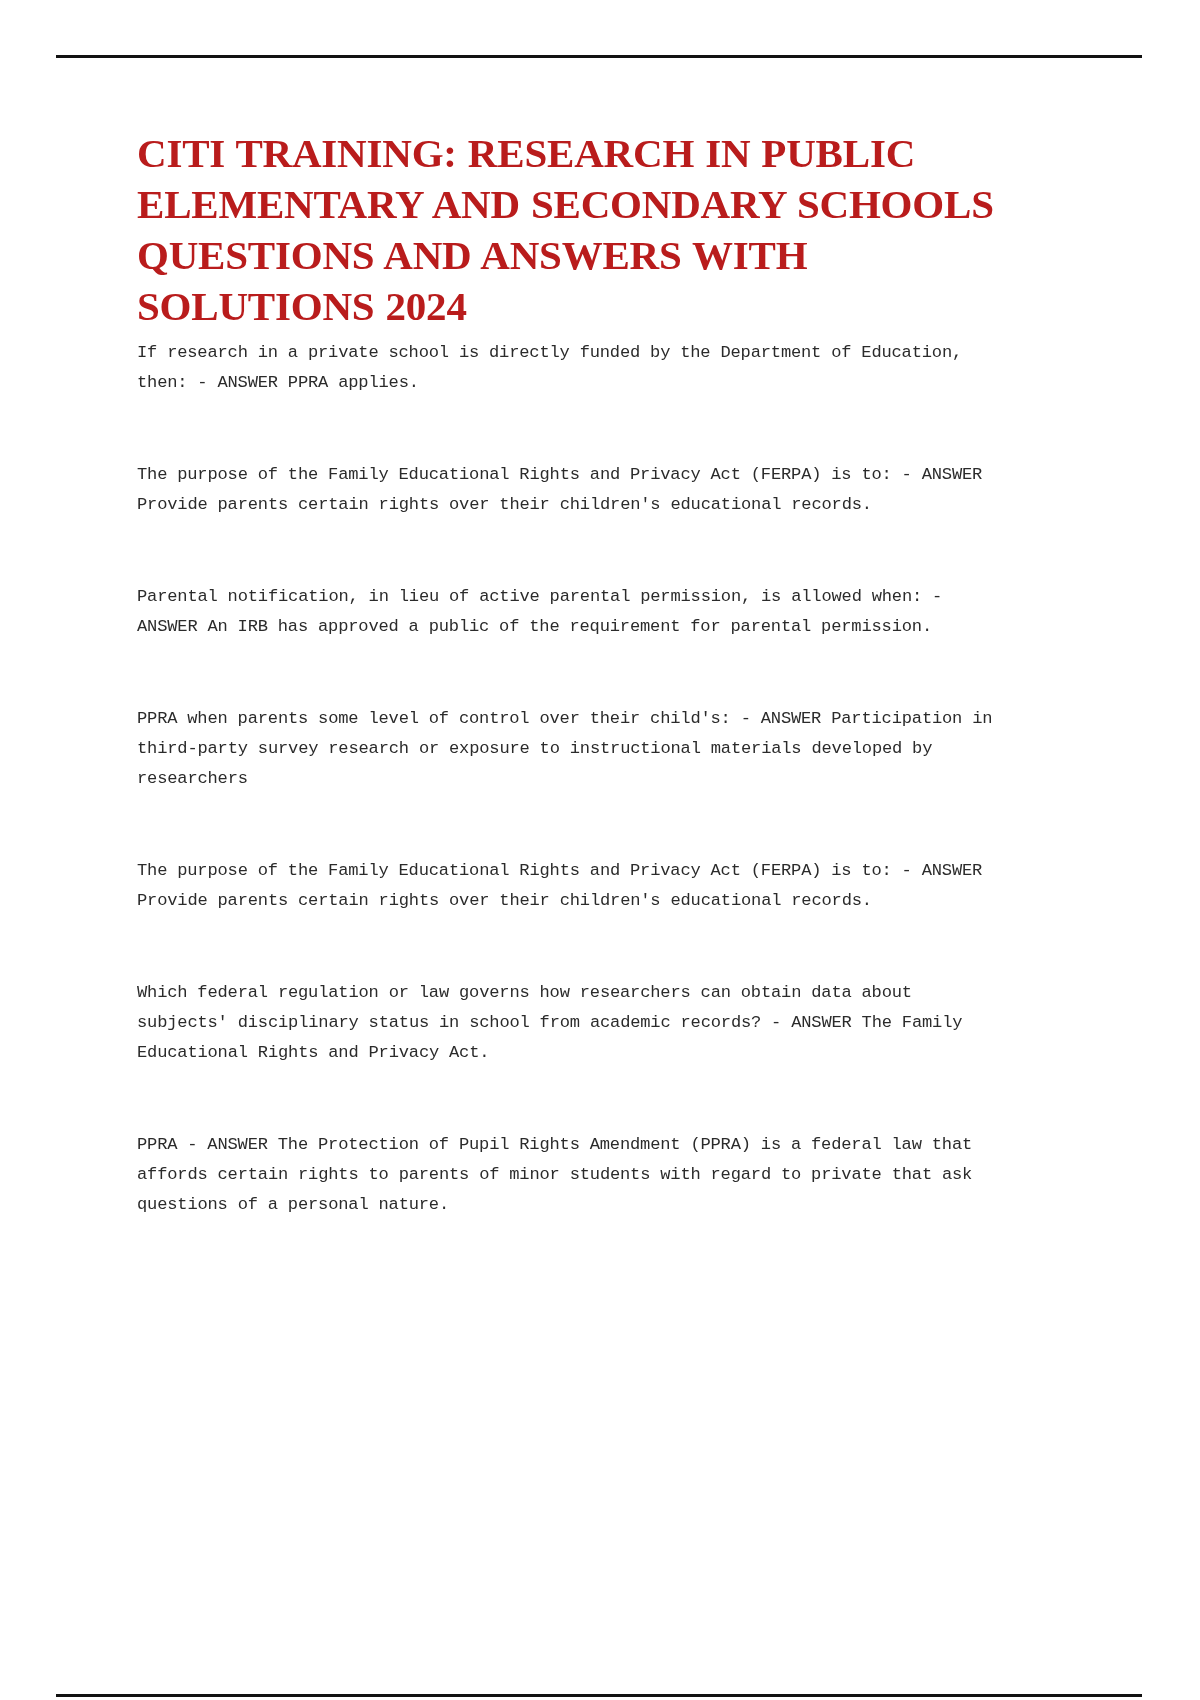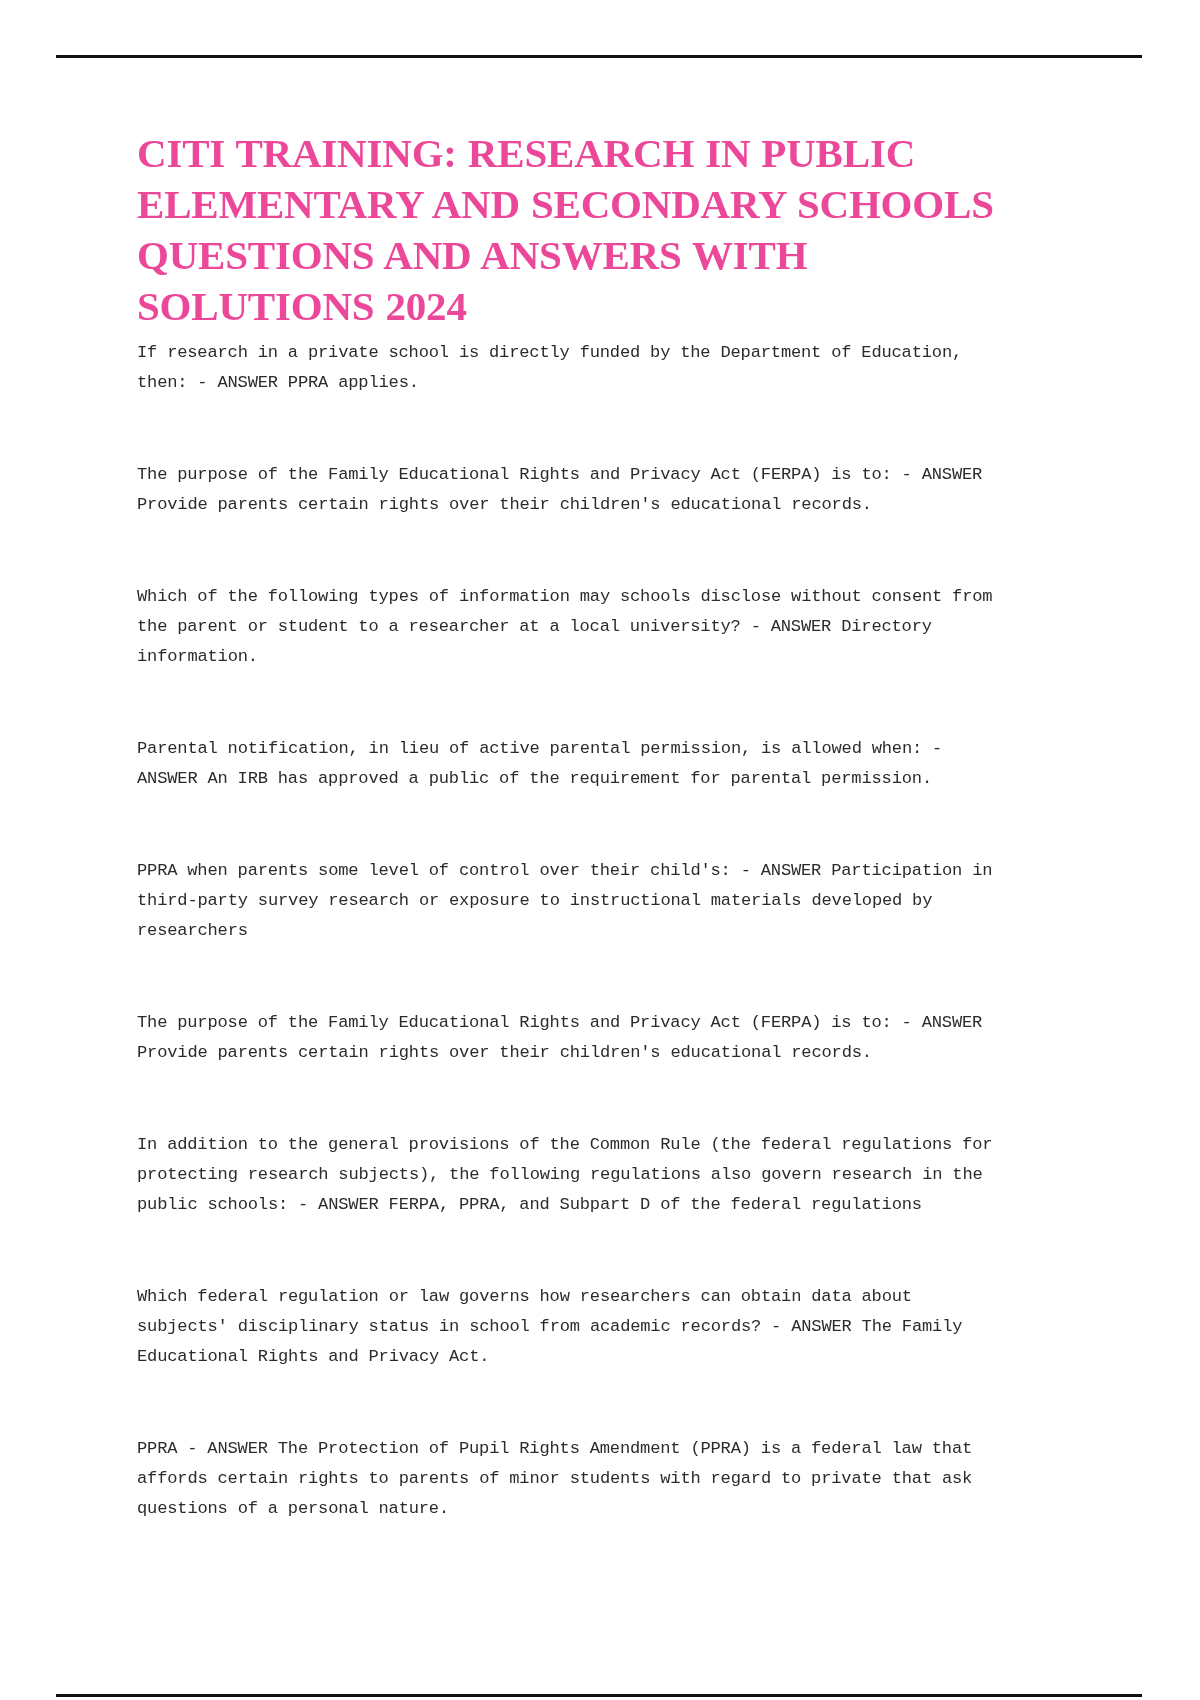--- a/index.html
+++ b/index.html
@@ -42,21 +42,21 @@
   }
 
   
   .doc-title {
     margin: 0 0 6px 0;
     font-family: "Liberation Serif", "DejaVu Serif", serif;
     font-weight: bold;
     font-size: 41px;
     line-height: 51px;
     letter-spacing: -0.2px;
-    color: #ec4899;
+    color: #b91c1c;
     text-transform: none;
     word-spacing: 1px;
   }
 
   
   .body-block {
     margin-top: 4px;
   }
   .para {
     margin: 0 0 62px 0;
@@ -85,25 +85,23 @@
 
   <div class="rule rule-top"></div>
 
   <div class="content">
 
     <h1 class="doc-title">CITI TRAINING: RESEARCH IN PUBLIC ELEMENTARY AND SECONDARY SCHOOLS QUESTIONS AND ANSWERS WITH SOLUTIONS 2024</h1>
 
     <div class="body-block">
       <p class="para">If research in a private school is directly funded by the Department of Education, then: - ANSWER PPRA applies.</p>
       <p class="para">The purpose of the Family Educational Rights and Privacy Act (FERPA) is to: - ANSWER Provide parents certain rights over their children's educational records.</p>
-      <p class="para">Which of the following types of information may schools disclose without consent from the parent or student to a researcher at a local university? - ANSWER Directory information.</p>
       <p class="para">Parental notification, in lieu of active parental permission, is allowed when: - ANSWER An IRB has approved a public of the requirement for parental permission.</p>
       <p class="para">PPRA when parents some level of control over their child's: - ANSWER Participation in third-party survey research or exposure to instructional materials developed by researchers</p>
       <p class="para">The purpose of the Family Educational Rights and Privacy Act (FERPA) is to: - ANSWER Provide parents certain rights over their children's educational records.</p>
-      <p class="para para-wide">In addition to the general provisions of the Common Rule (the federal regulations for protecting research subjects), the following regulations also govern research in the public schools: - ANSWER FERPA, PPRA, and Subpart D of the federal regulations</p>
       <p class="para">Which federal regulation or law governs how researchers can obtain data about subjects' disciplinary status in school from academic records? - ANSWER The Family Educational Rights and Privacy Act.</p>
       <p class="para">PPRA - ANSWER The Protection of Pupil Rights Amendment (PPRA) is a federal law that affords certain rights to parents of minor students with regard to private that ask questions of a personal nature.</p>
     </div>
 
   </div>
 
   <div class="rule rule-bottom"></div>
 
 </div>
 

